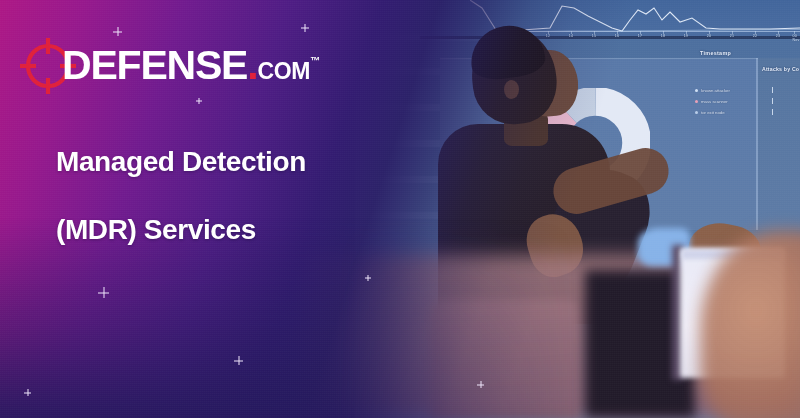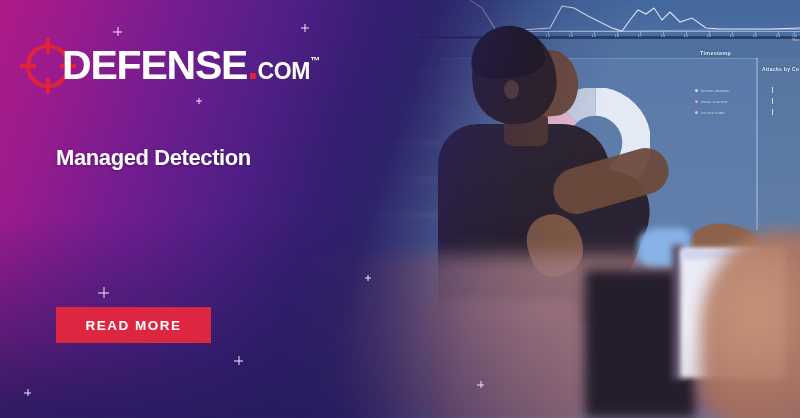--- a/index.html
+++ b/index.html
@@ -247,21 +247,21 @@
     font-size:23px; font-weight:bold; letter-spacing:-0.4px; color:#ffffff;
   }
   .logo-tm {
     font-size:10px; font-weight:bold; color:#ffffff;
     vertical-align:super; letter-spacing:0;
   }
 
   
   .headline {
     position:absolute; left:56px; top:145px;
-    font-size:22px; font-weight:bold; line-height:1.22;
+    font-size:28px; font-weight:bold; line-height:1.22;
     color:#ffffff; letter-spacing:-0.4px;
     text-shadow:0 1px 3px rgba(20,10,50,.35);
   }
 
   
   .cta {
     position:absolute; left:56px; top:307px;
     width:155px; height:36px;
     background:#dd2741;
     border:none; cursor:pointer;
@@ -398,19 +398,17 @@
       <line x1="30" y1="42" x2="30" y2="58" stroke="#e0223c" stroke-width="4.2"></line>
       <line x1="2" y1="30" x2="18" y2="30" stroke="#e0223c" stroke-width="4.2"></line>
       <line x1="42" y1="30" x2="58" y2="30" stroke="#e0223c" stroke-width="4.2"></line>
     </svg>
     <div class="logo-word"><span>DEFENSE</span><span class="logo-dot">.</span><span class="logo-com">COM</span><span class="logo-tm">™</span></div>
   </div>
 
   <h1 class="headline">
     <span>Managed Detection</span><br>
     <br>
+    <span>(MDR) Services</span>
   </h1>
 
-  <button class="cta">
-    <span class="cta-label">READ MORE</span>
-  </button>
 
 </div>
 
 </body></html>

